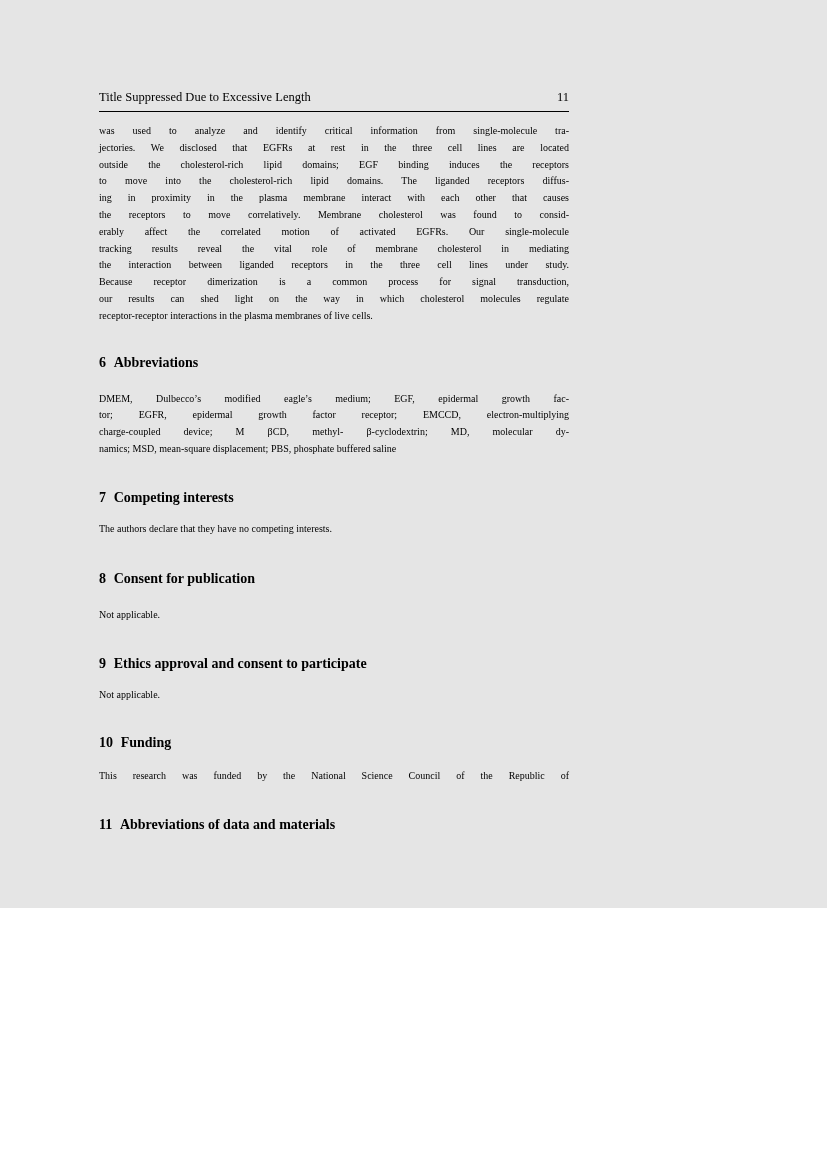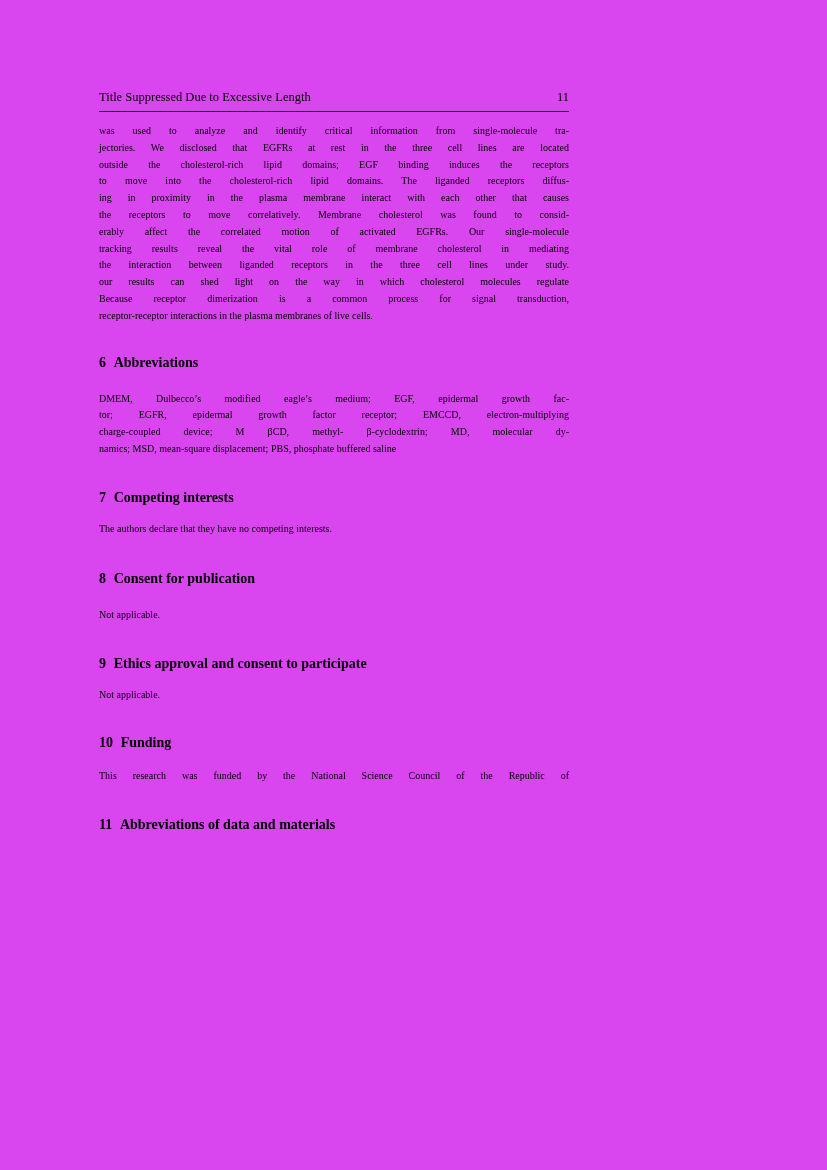--- a/index.html
+++ b/index.html
@@ -5,22 +5,22 @@
   html, body {
     margin: 0;
     padding: 0;
     background: #ffffff;
     font-family: "Liberation Serif", "DejaVu Serif", serif;
     color: #000000;
   }
   .page {
     position: relative;
     width: 827px;
-    height: 1170px;
-    background: #d946ef;
+    height: 908px;
+    background: #e5e5e5;
     overflow: hidden;
   }
   .content {
     position: absolute;
     left: 99px;
     top: 0;
     width: 470px;
   }
   .running-header {
     margin-top: 90px;
@@ -81,22 +81,22 @@
     <div class="para mt11">
       <div class="jline">was used to analyze and identify critical information from single-molecule tra-</div>
       <div class="jline">jectories. We disclosed that EGFRs at rest in the three cell lines are located</div>
       <div class="jline">outside the cholesterol-rich lipid domains; EGF binding induces the receptors</div>
       <div class="jline">to move into the cholesterol-rich lipid domains. The liganded receptors diffus-</div>
       <div class="jline">ing in proximity in the plasma membrane interact with each other that causes</div>
       <div class="jline">the receptors to move correlatively. Membrane cholesterol was found to consid-</div>
       <div class="jline">erably affect the correlated motion of activated EGFRs. Our single-molecule</div>
       <div class="jline">tracking results reveal the vital role of membrane cholesterol in mediating</div>
       <div class="jline">the interaction between liganded receptors in the three cell lines under study.</div>
+      <div class="jline">Because receptor dimerization is a common process for signal transduction,</div>
       <div class="jline">our results can shed light on the way in which cholesterol molecules regulate</div>
-      <div class="jline">Because receptor dimerization is a common process for signal transduction,</div>
       <div class="lline">receptor-receptor interactions in the plasma membranes of live cells.</div>
     </div>
 
     <h2 class="sec-heading mt29"><span class="sec-num">6</span><span class="sec-title">Abbreviations</span></h2>
     <div class="para mt13">
       <div class="jline">DMEM, Dulbecco’s modified eagle’s medium; EGF, epidermal growth fac-</div>
       <div class="jline">tor; EGFR, epidermal growth factor receptor; EMCCD, electron-multiplying</div>
       <div class="jline">charge-coupled device; M βCD, methyl- β-cyclodextrin; MD, molecular dy-</div>
       <div class="lline">namics; MSD, mean-square displacement; PBS, phosphate buffered saline</div>
     </div>

